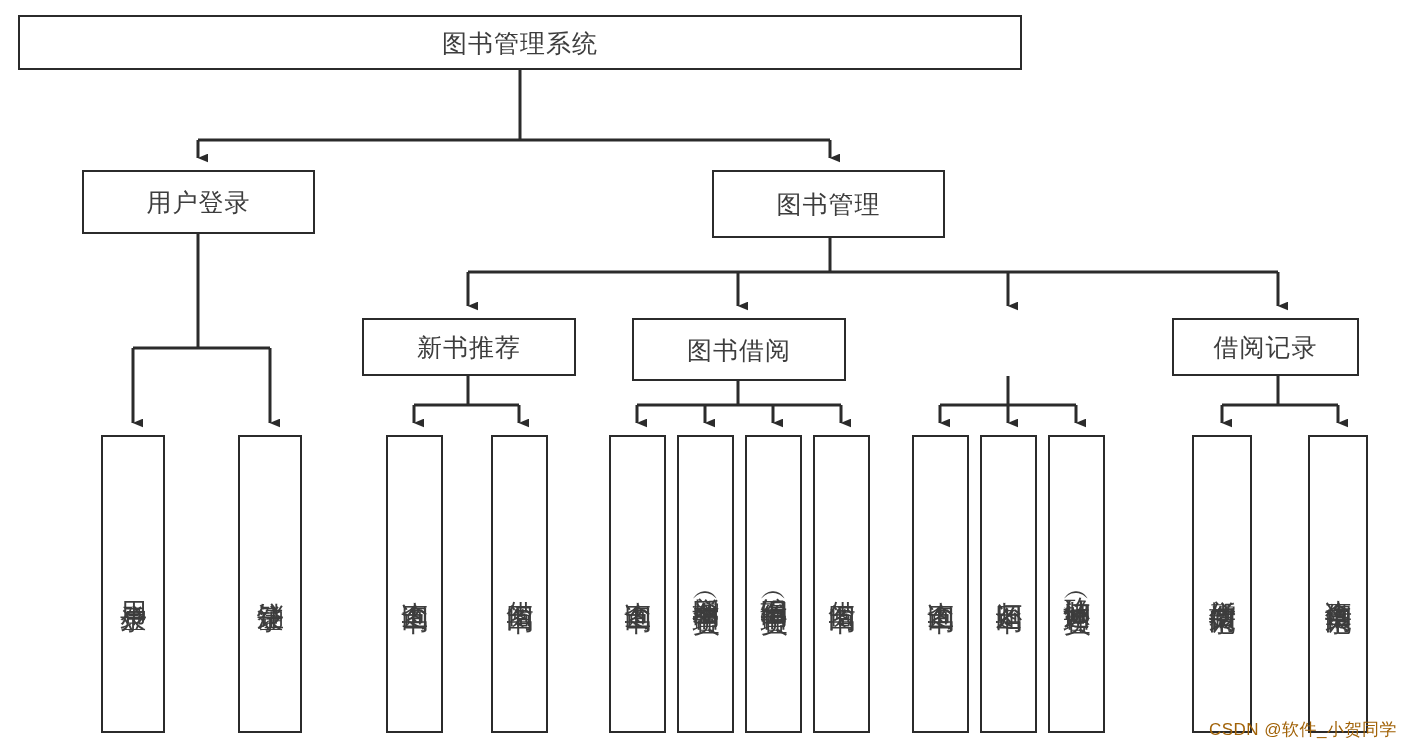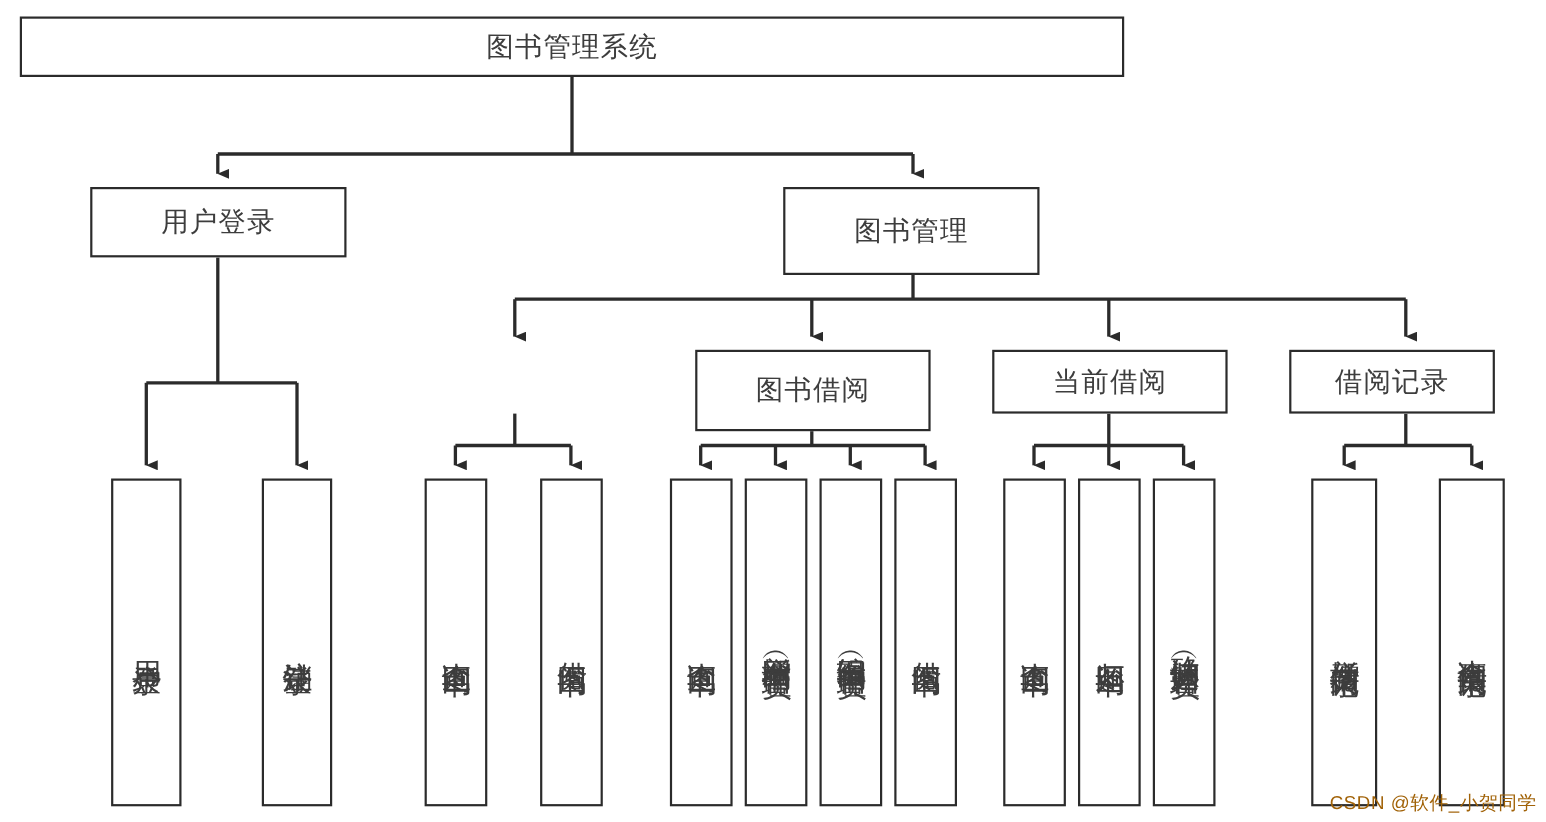--- a/index.html
+++ b/index.html
@@ -130,26 +130,26 @@
       <line x1="1222" y1="405" x2="1338" y2="405"></line>
       <line x1="1222" y1="405" x2="1222" y2="423" marker-end="url(#arrowhead)"></line>
       <line x1="1338" y1="405" x2="1338" y2="423" marker-end="url(#arrowhead)"></line>
     </g>
   </svg>
 
   <div class="node-box node-horizontal node-root" style="left:18px; top:15px; width:1004px; height:55px;">图书管理系统</div>
 
   <div class="node-box node-horizontal" style="left:82px; top:170px; width:233px; height:64px;">用户登录</div>
 
-  <div class="node-box node-horizontal" style="left:712px; top:170px; width:233px; height:80px;">图书管理</div>
+  <div class="node-box node-horizontal" style="left:712px; top:170px; width:233px; height:68px;">图书管理</div>
 
+  <div class="node-box node-horizontal" style="left:362px; top:318px; width:214px; height:58px;">新书推荐</div>
 
-  <div class="node-box node-horizontal" style="left:632px; top:318px; width:214px; height:74px;">图书借阅</div>
+  <div class="node-box node-horizontal" style="left:632px; top:318px; width:214px; height:63px;">图书借阅</div>
 
-  <div class="node-box node-horizontal" style="left:902px; top:318px; width:214px; height:58px;">当前借阅</div>
 
   <div class="node-box node-horizontal" style="left:1172px; top:318px; width:187px; height:58px;">借阅记录</div>
 
   <div class="node-box node-vertical" style="left:101px; top:435px; width:64px; height:298px;">用户登录</div>
 
   <div class="node-box node-vertical" style="left:238px; top:435px; width:64px; height:298px;">注销登录</div>
 
   <div class="node-box node-vertical" style="left:386px; top:435px; width:57px; height:298px;">查询图书</div>
 
   <div class="node-box node-vertical" style="left:491px; top:435px; width:57px; height:298px;">借阅图书</div>

